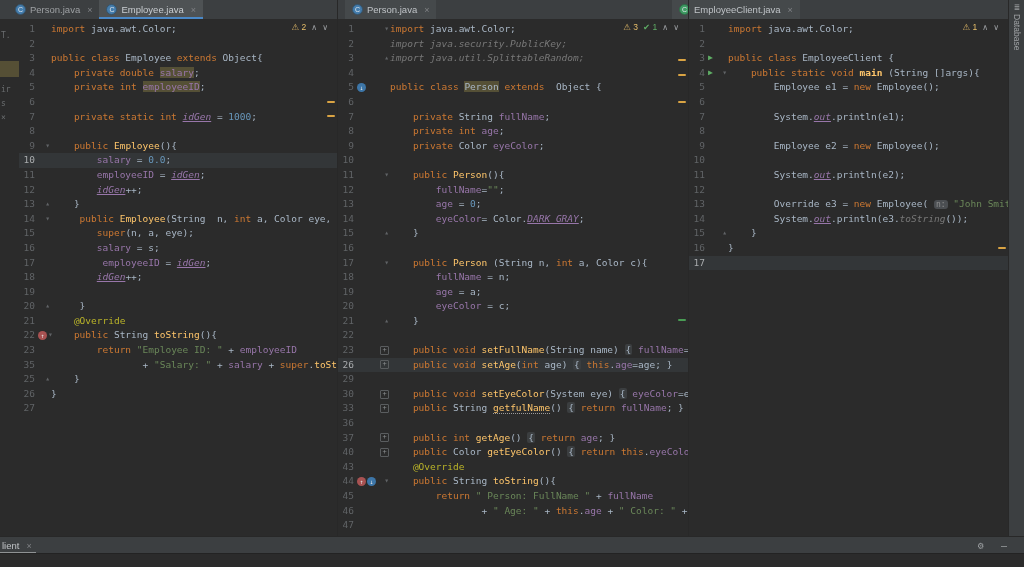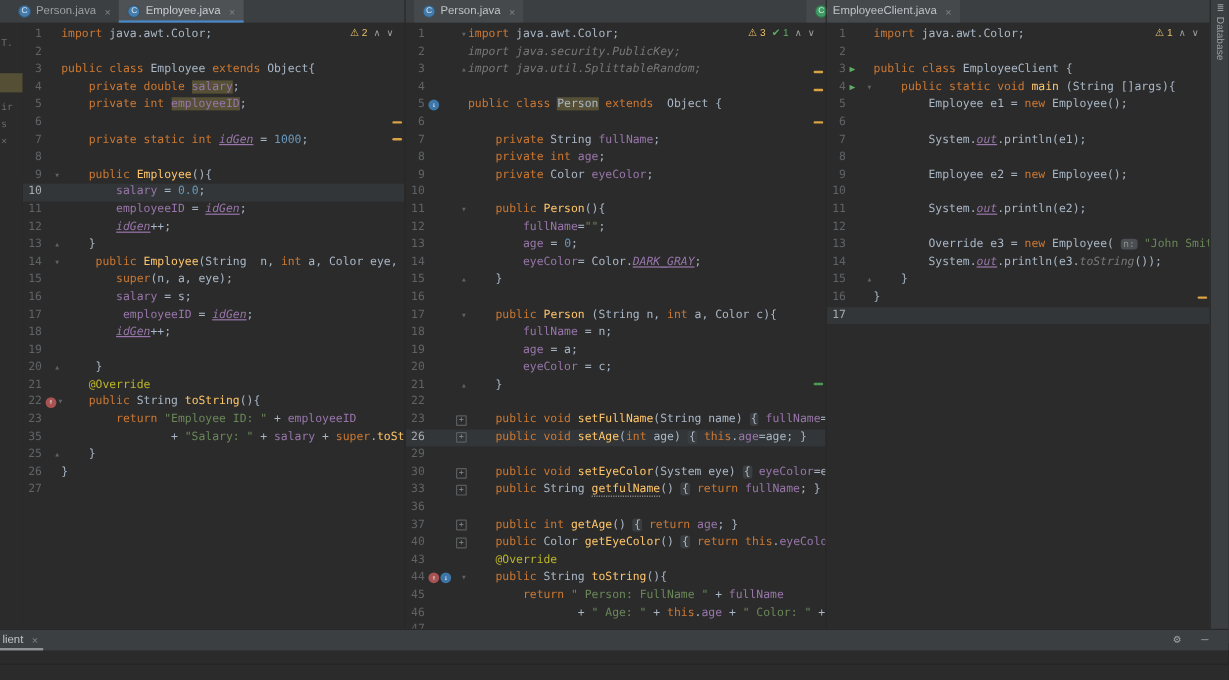--- a/index.html
+++ b/index.html
@@ -41,42 +41,42 @@
   .fold{color:#606366;font-size:8px;margin-left:auto;margin-right:1px;}
   .fbox{margin-left:auto;margin-right:1px;border:1px solid #5a5d5f;color:#8a8d8f;font-size:7px;
         line-height:7px;width:7px;height:7px;text-align:center;border-radius:1px;}
   .gico{width:9px;height:9px;border-radius:50%;font-size:6px;line-height:9px;text-align:center;
         color:#e8e8e8;flex:none;}
   .gico.ou{background:#a85252;} .gico.od{background:#3d76a8;}
   .runico{color:#5fad65;font-size:8px;flex:none;}
   
   .tk-k{color:#cc7832;} .tk-d{color:#a9b7c6;} .tk-s{color:#6a8759;} .tk-n{color:#6897bb;}
   .tk-f{color:#9876aa;} .tk-sf{color:#9876aa;font-style:italic;text-decoration:underline;}
-  .tk-m{color:#ffc66b;} .tk-mb{color:#ffc66b;font-weight:normal;}
+  .tk-m{color:#ffc66b;} .tk-mb{color:#ffc66b;font-weight:bold;}
   .tk-mu{color:#ffc66b;border-bottom:1px dotted #9b9b9b;}
   .tk-g{color:#787878;font-style:italic;} .tk-a{color:#bbb529;}
   .tk-fh{color:#9876aa;background:#555036;} .tk-dh{color:#a9b7c6;background:#555036;}
   .tk-c{color:#a9b7c6;background:#3b3e40;border-radius:2px;padding:0 1px;}
   .tk-h{color:#919191;background:#4b4e52;border-radius:3px;padding:0 2px;font-size:8px;}
   
   .badge{position:absolute;top:3px;right:9px;display:flex;align-items:center;gap:5px;
          font-family:"Liberation Sans",sans-serif;font-size:8.5px;color:#9da0a3;z-index:3;}
   .bw{color:#e8bf6a;} .bo{color:#5fad65;}
   .chev{color:#9da0a3;font-size:8px;}
   
   .mark{position:absolute;right:2px;width:8px;height:2px;border-radius:1px;z-index:3;}
   
   .rstripe{position:absolute;left:1008px;top:0;width:16px;height:536px;background:#3c3f41;
            border-left:1px solid #282828;}
   .dbbtn{position:absolute;left:0;top:3px;width:16px;display:flex;flex-direction:column;
          align-items:center;gap:2px;color:#9da0a3;}
   .dbicon{font-size:9px;line-height:9px;}
   .dblabel{writing-mode:vertical-lr;font-family:"Liberation Sans",sans-serif;font-size:8.5px;color:#9da0a3;}
   
-  .runbar{position:absolute;left:0;top:524px;width:1024px;height:17px;background:#3c3f41;
+  .runbar{position:absolute;left:0;top:536px;width:1024px;height:17px;background:#3c3f41;
           border-top:1px solid #282828;}
   .runtab{position:absolute;left:0;top:0;height:17px;display:flex;align-items:center;gap:4px;
           padding:0 8px 0 2px;font-family:"Liberation Sans",sans-serif;font-size:9.5px;color:#c0c3c6;}
   .runtab::after{content:"";position:absolute;left:0;right:4px;bottom:0;height:2px;background:#8f9294;}
   .runbar .ric{position:absolute;top:0;height:17px;display:flex;align-items:center;
                color:#9da0a3;font-size:10px;}
   .gear{left:978px;} .minim{left:1001px;font-size:9px;}
   .statusbar{position:absolute;left:0;top:553px;width:1024px;height:14px;background:#2b2b2b;
              border-top:1px solid #232323;}
 </style>

